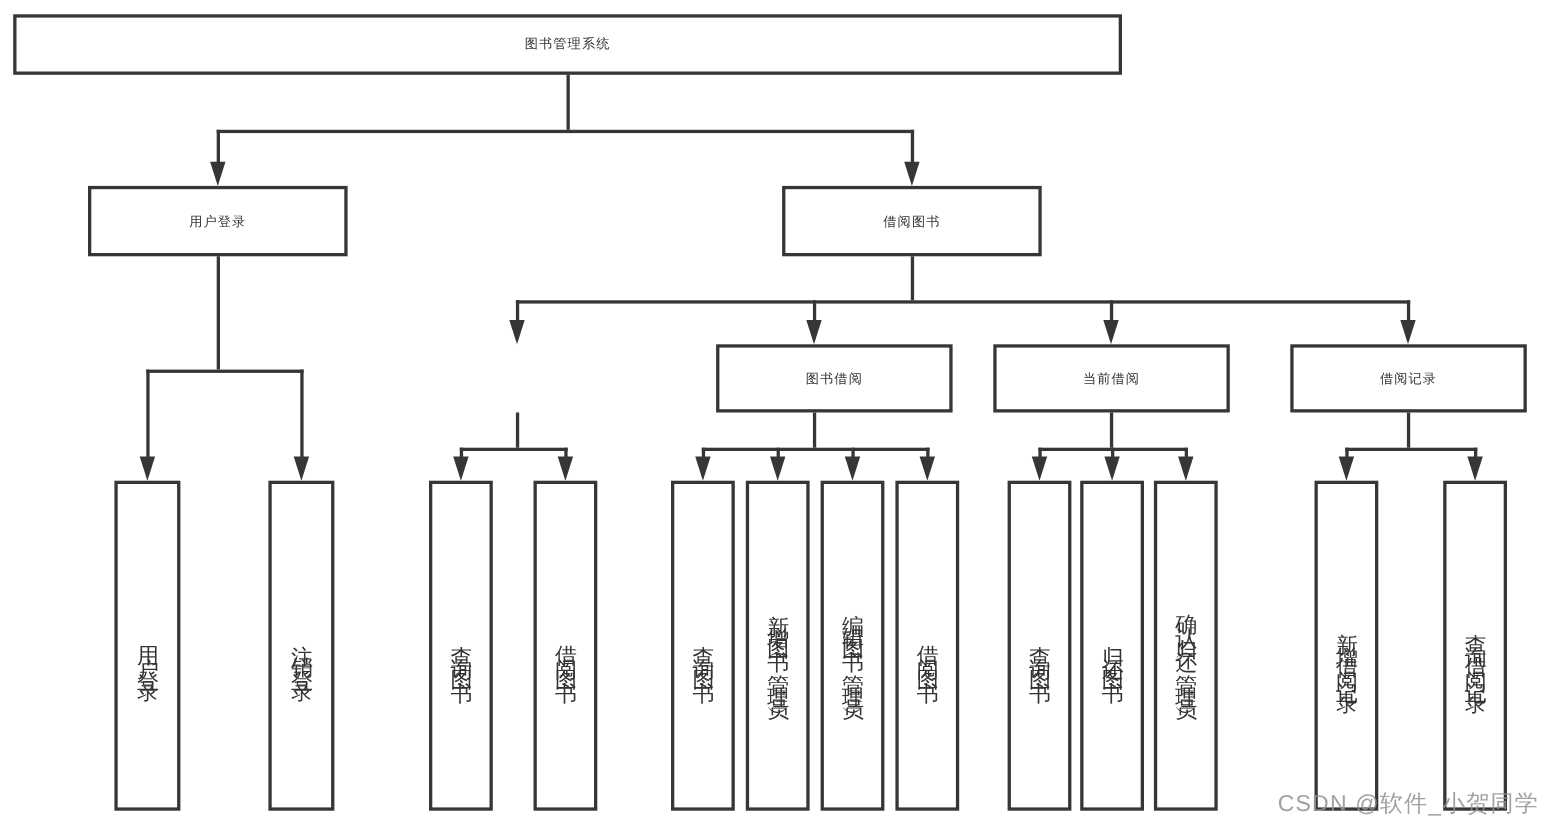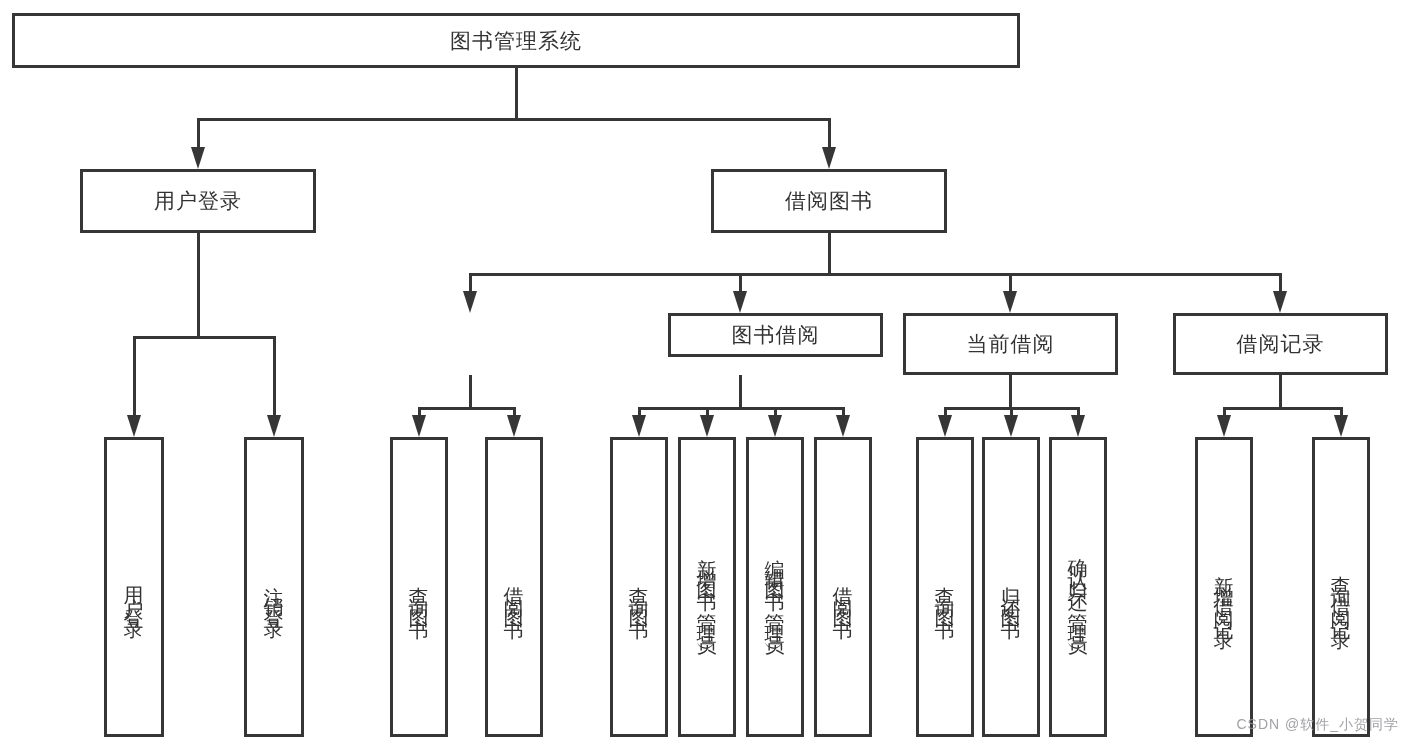--- a/index.html
+++ b/index.html
@@ -18,21 +18,21 @@
   .box {
     position: absolute;
     box-sizing: border-box;
     border: 3px solid #363636;
     background: #ffffff;
     display: flex;
     align-items: center;
     justify-content: center;
     color: #333333;
   }
-  .hbox { font-size: 21px; letter-spacing: 1px; }
+  .hbox { font-size: 12px; letter-spacing: 1px; }
   .vbox { font-size: 20px; }
   .vbox .vtext {
     writing-mode: vertical-lr;
     text-orientation: mixed;
     letter-spacing: 11px;
     line-height: 1;
     margin-bottom: -11px;
   }
   .hline, .vline {
     position: absolute;
@@ -45,21 +45,21 @@
     width: 0;
     height: 0;
     border-left: 7px solid transparent;
     border-right: 7px solid transparent;
     border-top: 22px solid #363636;
   }
   .watermark {
     position: absolute;
     top: 716px;
     right: 6px;
-    font-size: 14px;
+    font-size: 21px;
     color: rgba(148, 148, 153, 0.88);
     letter-spacing: 1px;
     z-index: 5;
     white-space: nowrap;
   }
 </style>
 </head>
 <body>
 
 <div class="canvas">
@@ -93,21 +93,21 @@
   <div class="hline" style="left:468.5px;top:273px;width:813px"></div>
   <div class="vline" style="left:468.5px;top:273px;height:19px"></div>
   <div class="arrow" style="left:463px;top:291px"></div>
   <div class="vline" style="left:738.5px;top:273px;height:19px"></div>
   <div class="arrow" style="left:733px;top:291px"></div>
   <div class="vline" style="left:1008.5px;top:273px;height:19px"></div>
   <div class="arrow" style="left:1003px;top:291px"></div>
   <div class="vline" style="left:1278.5px;top:273px;height:19px"></div>
   <div class="arrow" style="left:1273px;top:291px"></div>
 
-  <div class="box hbox" style="left:668px;top:313px;width:215px;height:44px">
+  <div class="box hbox" style="left:651px;top:313px;width:215px;height:62px">
     <span>图书借阅</span>
   </div>
   <div class="box hbox" style="left:903px;top:313px;width:215px;height:62px">
     <span>当前借阅</span>
   </div>
   <div class="box hbox" style="left:1173px;top:313px;width:215px;height:62px">
     <span>借阅记录</span>
   </div>
 
   <div class="vline" style="left:469px;top:375px;height:32px"></div>

